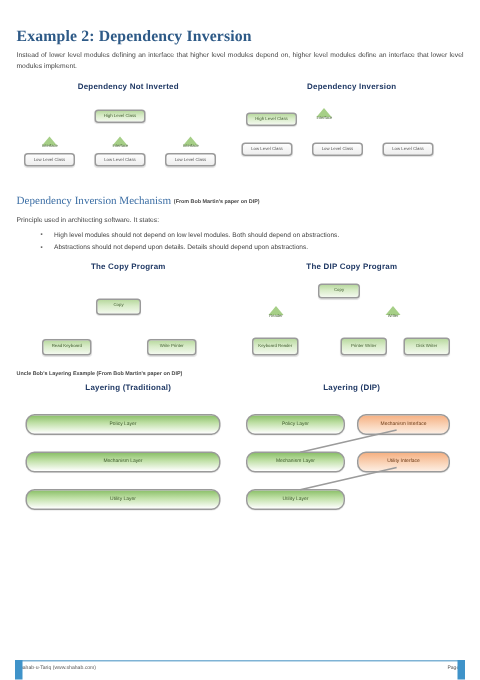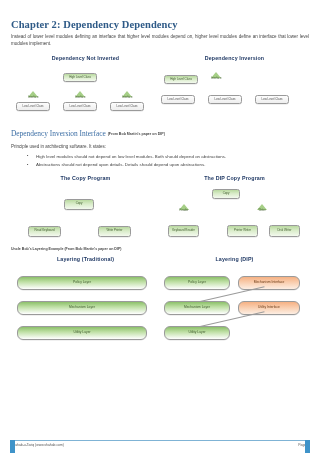--- a/index.html
+++ b/index.html
@@ -156,21 +156,21 @@
     background:#3f93c9;
   }
   .edge-left { left:10px; }
   .edge-right { right:10px; }
 </style>
 </head>
 <body>
 
 <div class="page">
 
-  <div class="chapter-title">Chapter 2: Dependency Dependency</div>
+  <div class="chapter-title">Example 2: Dependency Inversion</div>
   <div class="intro">Instead of lower level modules defining an interface that higher level modules depend on, higher level modules define an interface that lower level modules implement.</div>
 
   <div class="fig-row" style="margin-top:7px;">
     <div class="fig-col">
       <div class="fig-title">Dependency Not Inverted</div>
       <div class="canvas" style="height:72px;">
         <div class="node" style="left:52px;top:12px;width:34px;height:9px;">High Level Class</div>
         <div class="vline" style="left:69px;top:21px;height:5px;"></div>
         <div class="hline" style="left:22px;top:26px;width:94px;"></div>
         <div class="vline" style="left:22px;top:26px;height:4px;"></div>
@@ -214,21 +214,21 @@
         <div class="vline" style="left:112px;top:26px;height:8px;"></div>
 
         <div class="node plain" style="left:1px;top:34px;width:34px;height:9px;">Low Level Class</div>
         <div class="node plain" style="left:48px;top:34px;width:34px;height:9px;">Low Level Class</div>
         <div class="node plain" style="left:95px;top:34px;width:34px;height:9px;">Low Level Class</div>
       </div>
     </div>
   </div>
 
   <div class="section-head" style="margin-top:-4px;">
-    <span>Dependency Inversion Interface</span>
+    <span>Dependency Inversion Mechanism</span>
     <span class="sub">(From Bob Martin's paper on DIP)</span>
   </div>
   <div class="lede">Principle used in architecting software. It states:</div>
   <ul class="bullets">
     <li>High level modules should not depend on low level modules. Both should depend on abstractions.</li>
     <li>Abstractions should not depend upon details. Details should depend upon abstractions.</li>
   </ul>
 
   <div class="fig-row" style="margin-top:5px;">
     <div class="fig-col">

